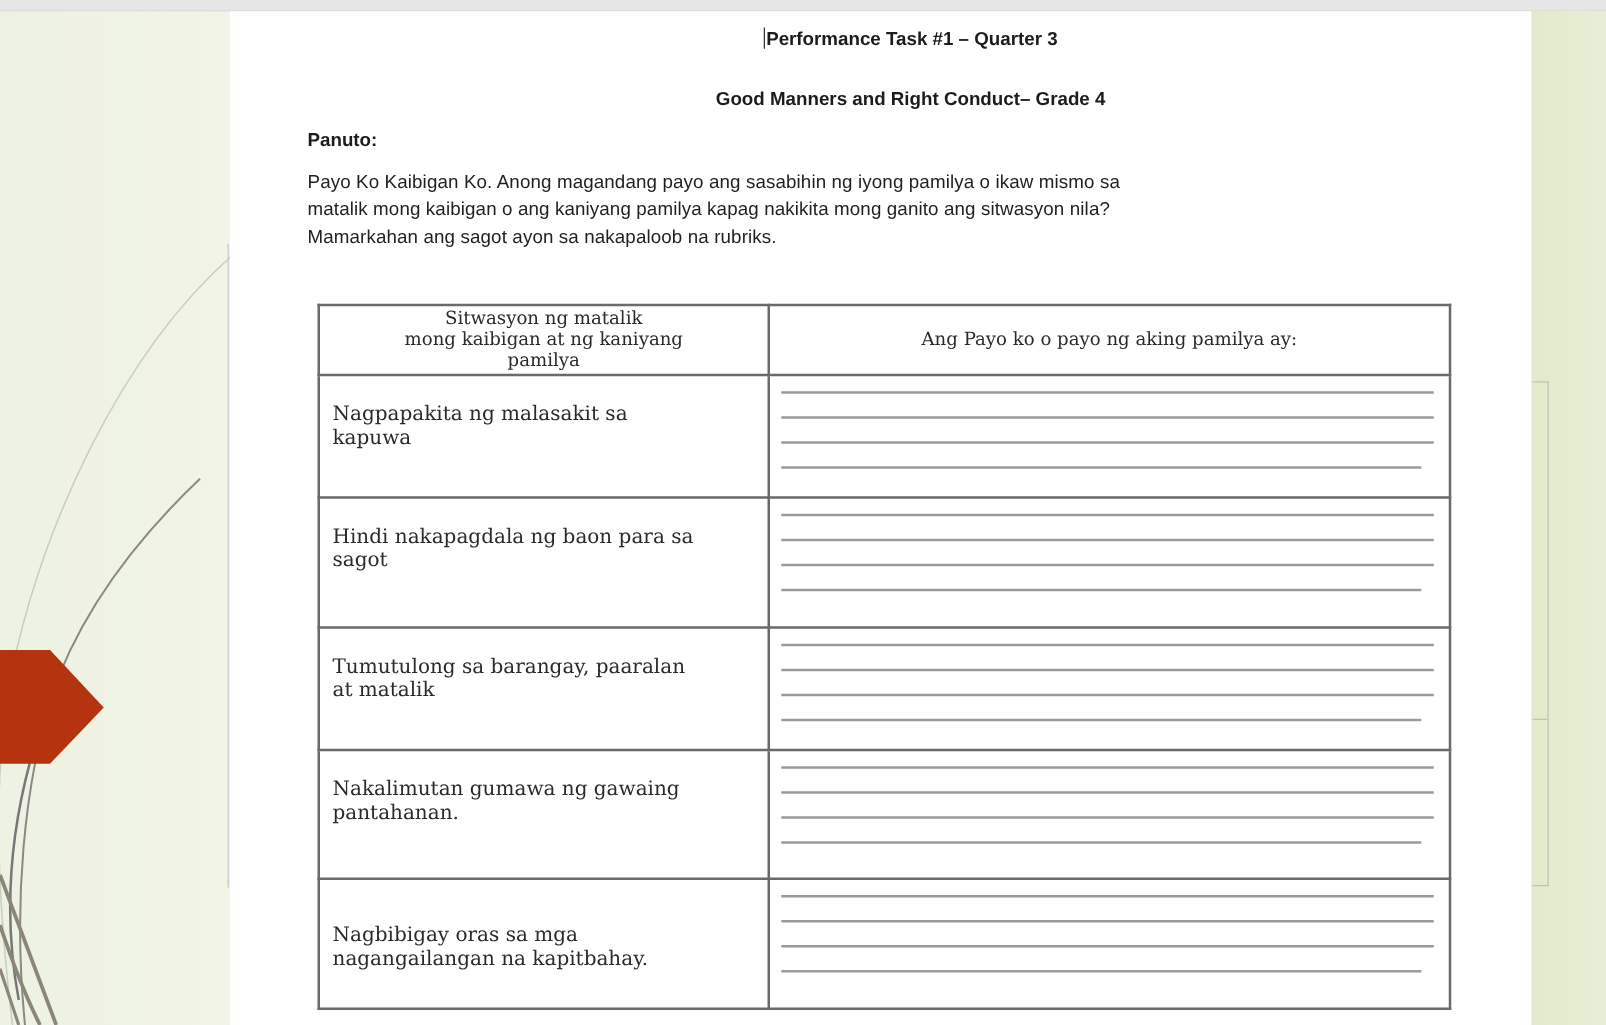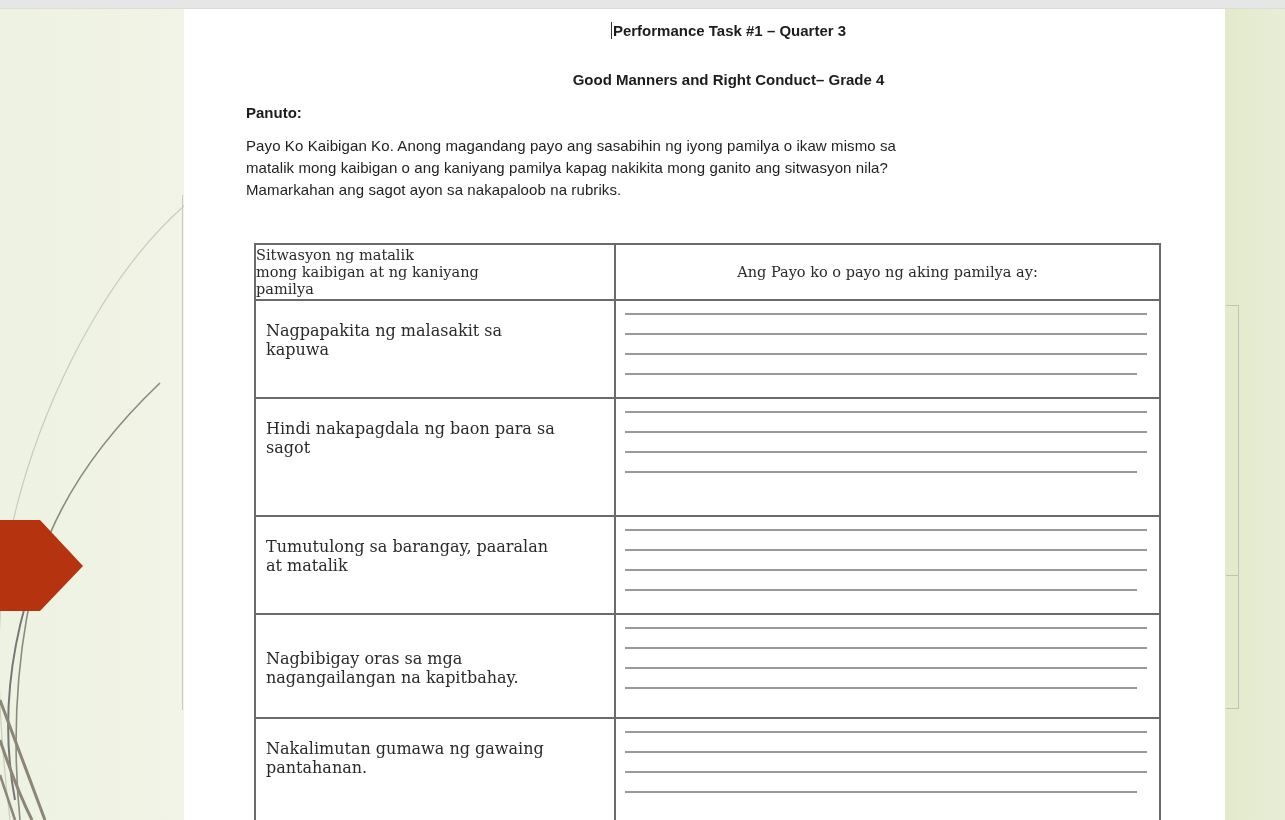--- a/index.html
+++ b/index.html
@@ -36,21 +36,21 @@
   table.rubric {
     position:absolute; left:70px; top:234px; width:907px;
     border-collapse:collapse; font-family:"DejaVu Serif","Liberation Serif",serif;
     color:#2a2a2a;
   }
   table.rubric td, table.rubric th { border:2px solid #6a6a6a; vertical-align:top; padding:0; }
   table.rubric th {
     font-weight:normal; font-size:14.5px; line-height:17px; height:54px; vertical-align:middle;
   }
   .col1 { width:358px; }
-  .sit-head { text-align:left; padding-top:2px; }
+  .sit-head { text-align:center; padding-top:2px; }
   .sit-cell { font-size:16px; line-height:19px; padding:20px 0 0 10px !important; }
   .ans-cell { padding:12px 12px 0 9px !important; }
   .line { height:1px; border-top:2px solid #9a9a9a; margin-bottom:17px; }
   .line.short { margin-right:10px; }
   .arrow { position:absolute; left:0; top:520px; }
 </style>
 </head>
 <body>
 
 <div class="topbar"></div>
@@ -100,21 +100,21 @@
         <div>kapuwa</div>
       </td>
       <td class="ans-cell">
         <div class="line"></div>
         <div class="line"></div>
         <div class="line"></div>
         <div class="line short"></div>
       </td>
     </tr>
 
-    <tr style="height:118px">
+    <tr style="height:104px">
       <td class="sit-cell">
         <div>Hindi nakapagdala ng baon para sa</div>
         <div>sagot</div>
       </td>
       <td class="ans-cell">
         <div class="line"></div>
         <div class="line"></div>
         <div class="line"></div>
         <div class="line short"></div>
       </td>
@@ -126,37 +126,37 @@
         <div>at matalik</div>
       </td>
       <td class="ans-cell">
         <div class="line"></div>
         <div class="line"></div>
         <div class="line"></div>
         <div class="line short"></div>
       </td>
     </tr>
 
-    <tr style="height:104px">
-      <td class="sit-cell" style="padding-top:34px !important">
-        <div>Nagbibigay oras sa mga</div>
-        <div>nagangailangan na kapitbahay.</div>
+    <tr style="height:103px">
+      <td class="sit-cell">
+        <div>Nakalimutan gumawa ng gawaing</div>
+        <div>pantahanan.</div>
       </td>
       <td class="ans-cell">
         <div class="line"></div>
         <div class="line"></div>
         <div class="line"></div>
         <div class="line short"></div>
       </td>
     </tr>
 
-    <tr style="height:103px">
-      <td class="sit-cell">
-        <div>Nakalimutan gumawa ng gawaing</div>
-        <div>pantahanan.</div>
+    <tr style="height:104px">
+      <td class="sit-cell" style="padding-top:34px !important">
+        <div>Nagbibigay oras sa mga</div>
+        <div>nagangailangan na kapitbahay.</div>
       </td>
       <td class="ans-cell">
         <div class="line"></div>
         <div class="line"></div>
         <div class="line"></div>
         <div class="line short"></div>
       </td>
     </tr>
   </tbody>
     </table>

